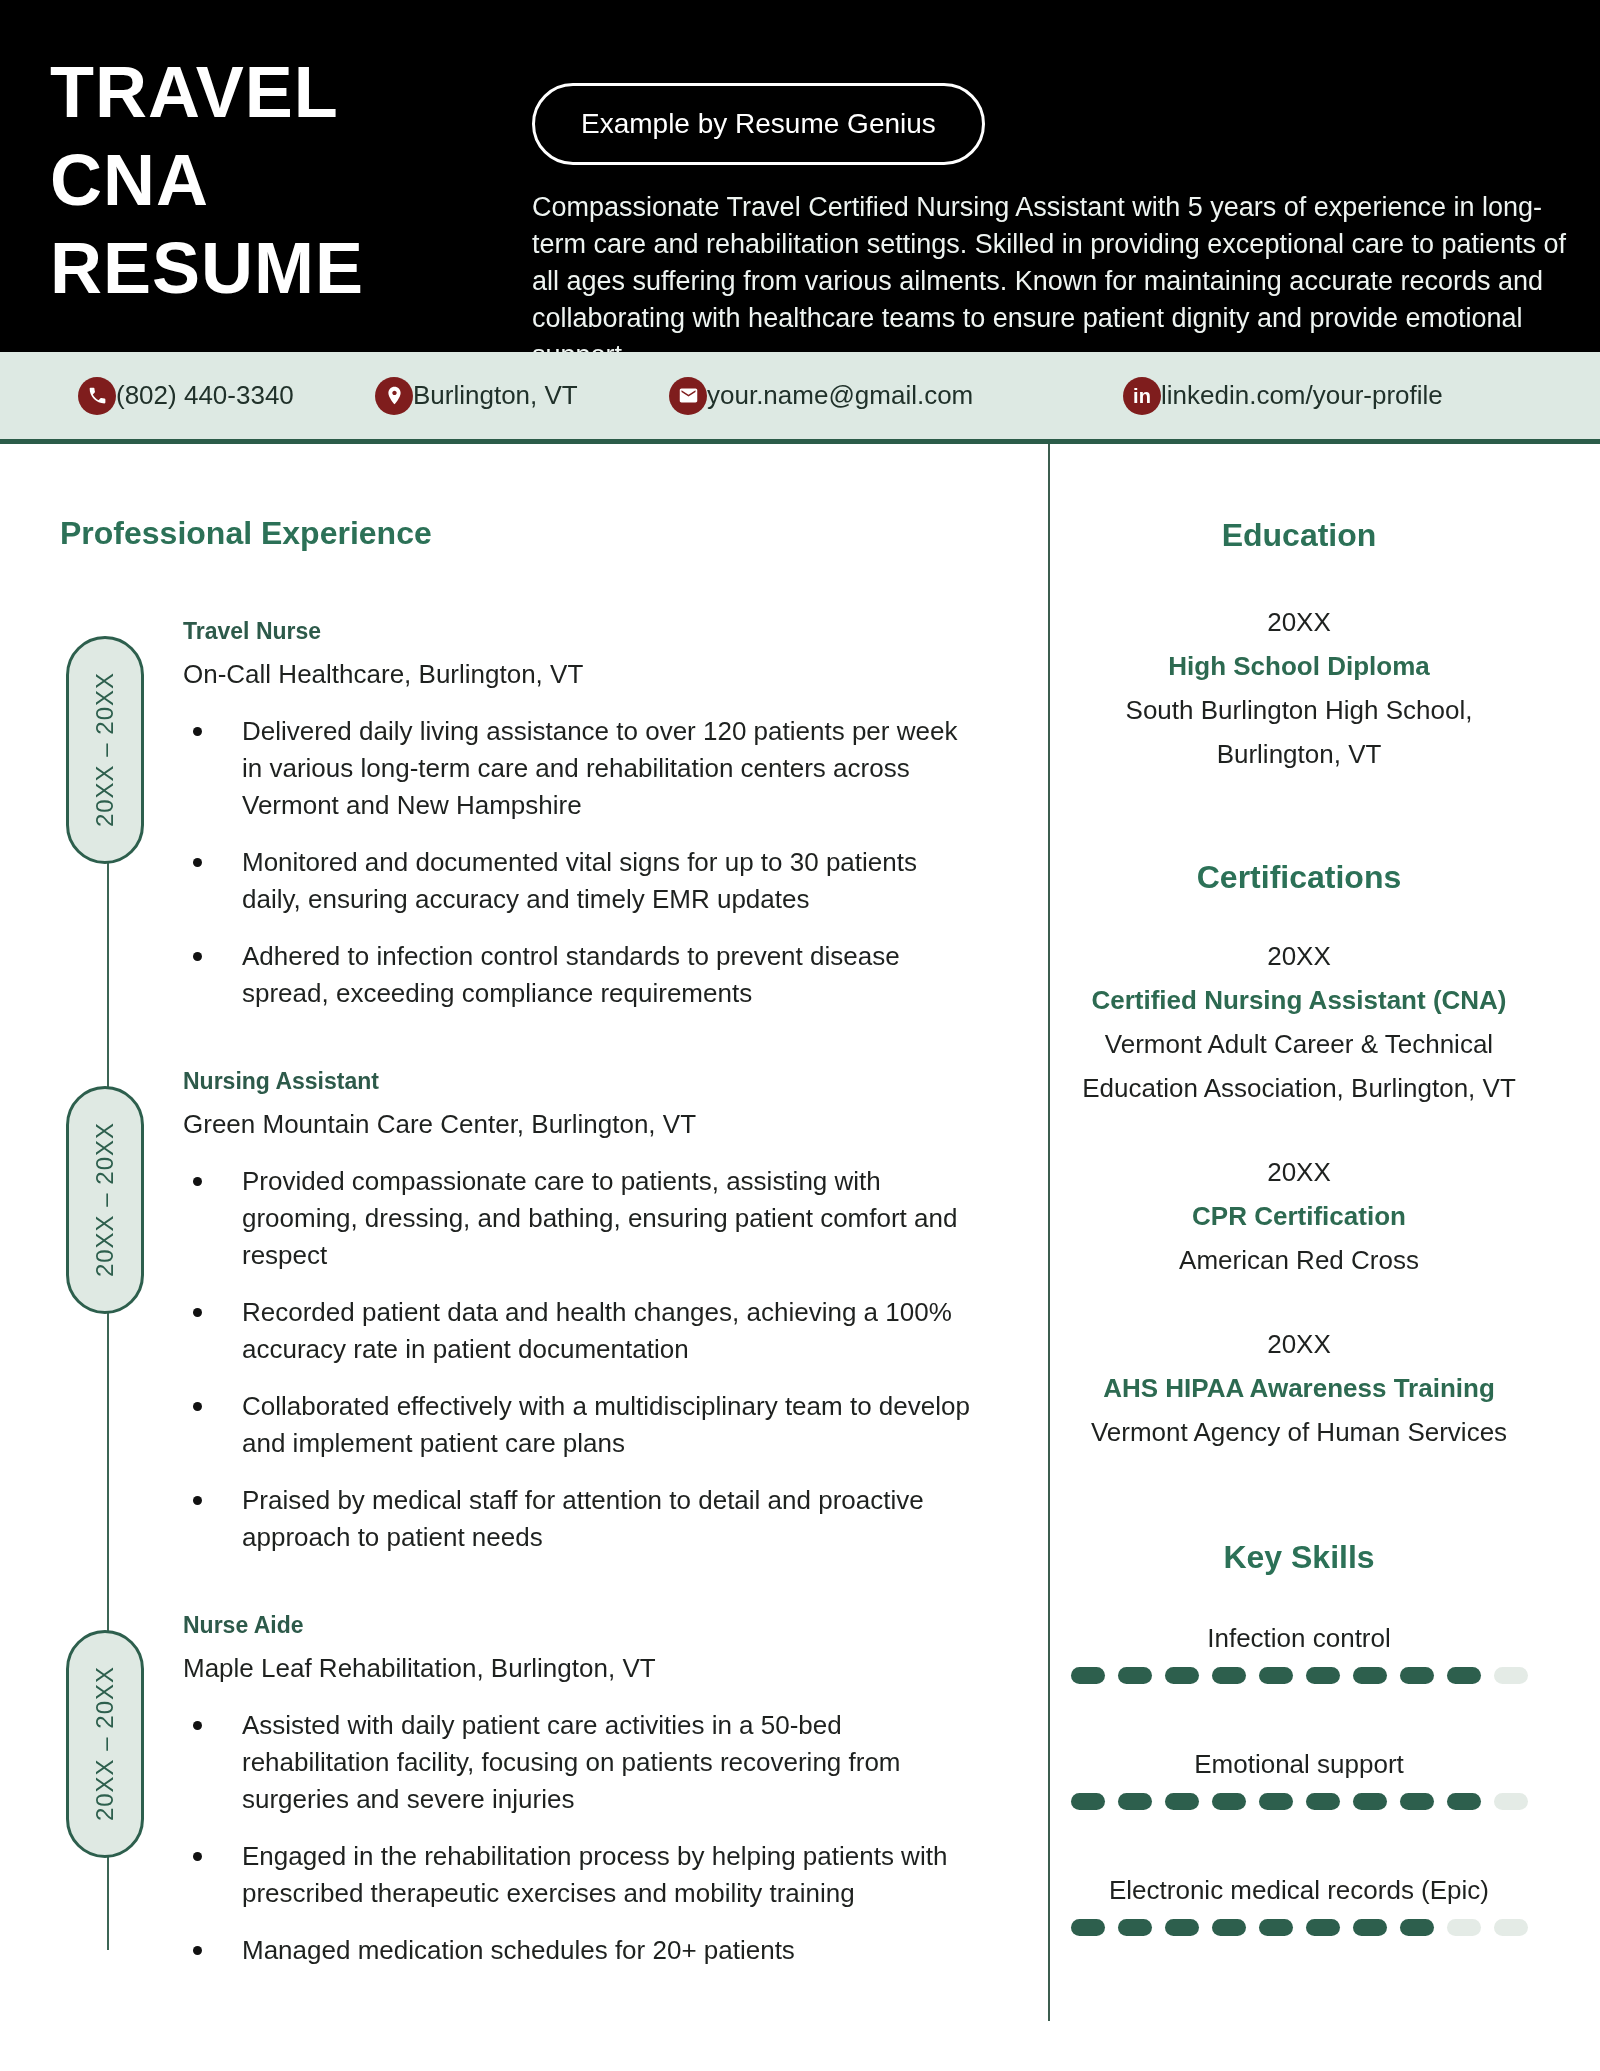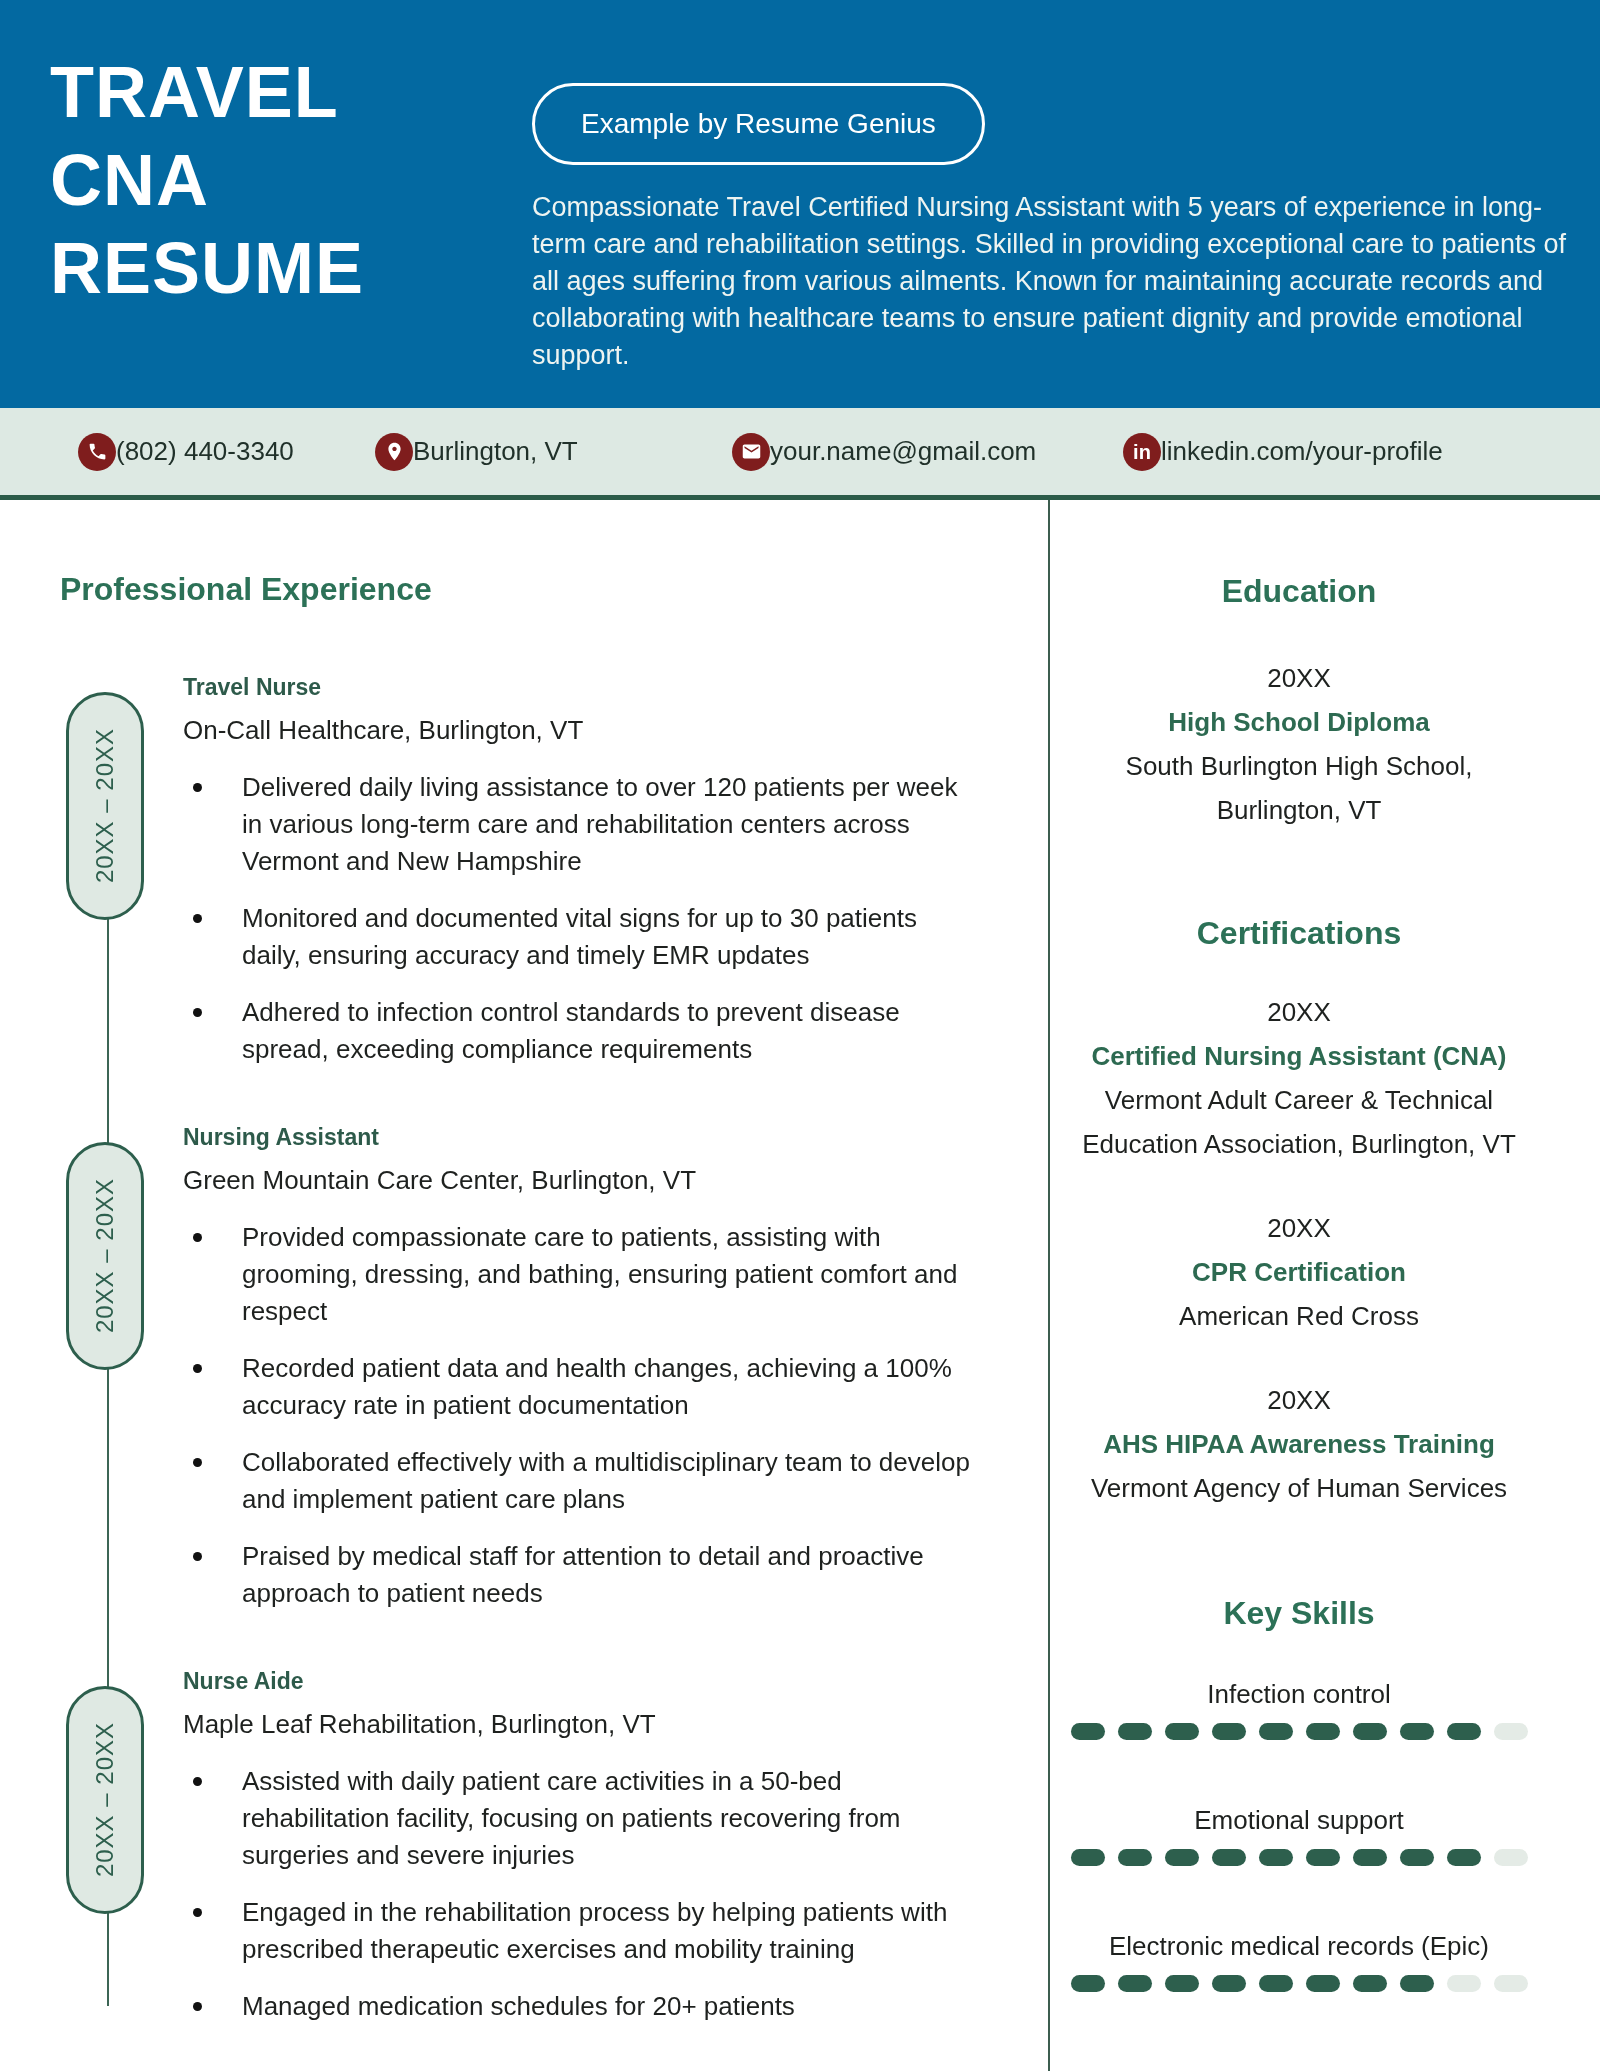--- a/index.html
+++ b/index.html
@@ -4,42 +4,42 @@
 <style>
   * { margin:0; padding:0; box-sizing:border-box; }
   html,body { background:#ffffff; }
   body {
     width:1600px; height:2071px; position:relative;
     font-family:"Liberation Sans", sans-serif; color:#1e211f;
     overflow:hidden;
   }
 
   
-  .header { position:relative; height:408px; background:#0369a1;padding-left:12px; }
+  .header { position:relative; height:352px; background:#000000;padding-left:12px; }
   .resume-title {
     position:absolute; left:50px; top:48px;
     color:#ffffff; font-weight:bold; font-size:72px; line-height:88px; letter-spacing:1px;
   }
   .header-right { position:absolute; left:532px; top:83px; width:1040px; }
   .badge {
     display:inline-block; border:3px solid #ffffff; border-radius:44px;
     padding:0 46px; height:82px; line-height:76px;
     color:#ffffff; font-size:28px; font-weight:normal;
   }
   .summary { margin-top:24px; color:#eef4f1; font-size:27px; line-height:37px; }
 
   
   .contact-bar {
     position:relative; height:92px; background:#dde9e3;
     border-bottom:5px solid #2b5c49;
   }
   .contact-item { position:absolute; top:0; height:87px; display:flex; align-items:center; }
   .ci-phone    { left:78px; }
   .ci-location { left:375px; }
-  .ci-email    { left:732px; }
+  .ci-email    { left:669px; }
   .ci-linkedin { left:1123px; }
   .contact-icon {
     width:38px; height:38px; border-radius:50%; background:#7f1d1d;
     display:flex; align-items:center; justify-content:center; flex:0 0 auto;
   }
   .contact-icon svg { width:21px; height:21px; fill:#ffffff; }
   .contact-icon .in-glyph { color:#fff; font-size:20px; font-weight:bold; line-height:1; }
   .contact-label { font-size:26px; color:#20312a; }
 
   

